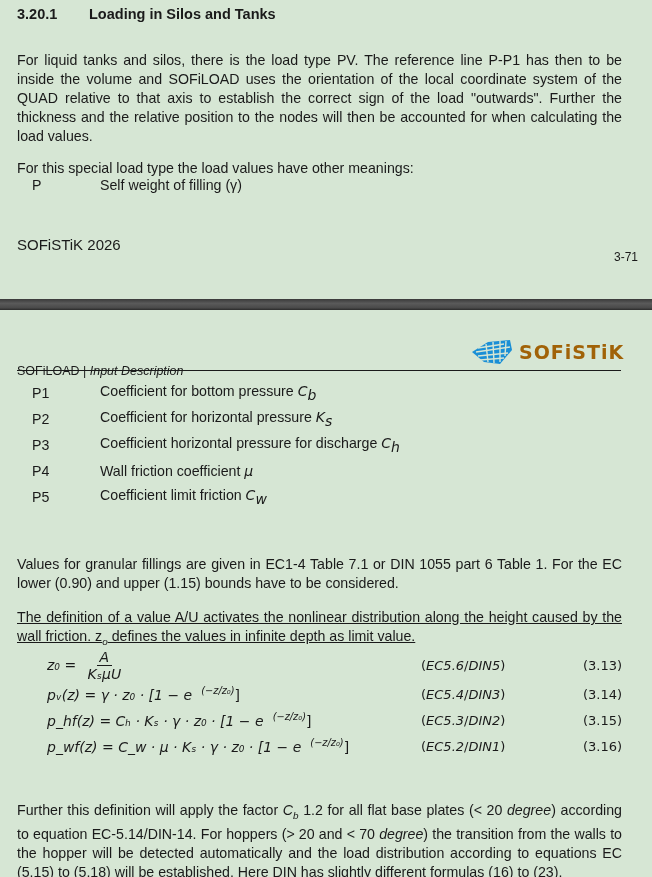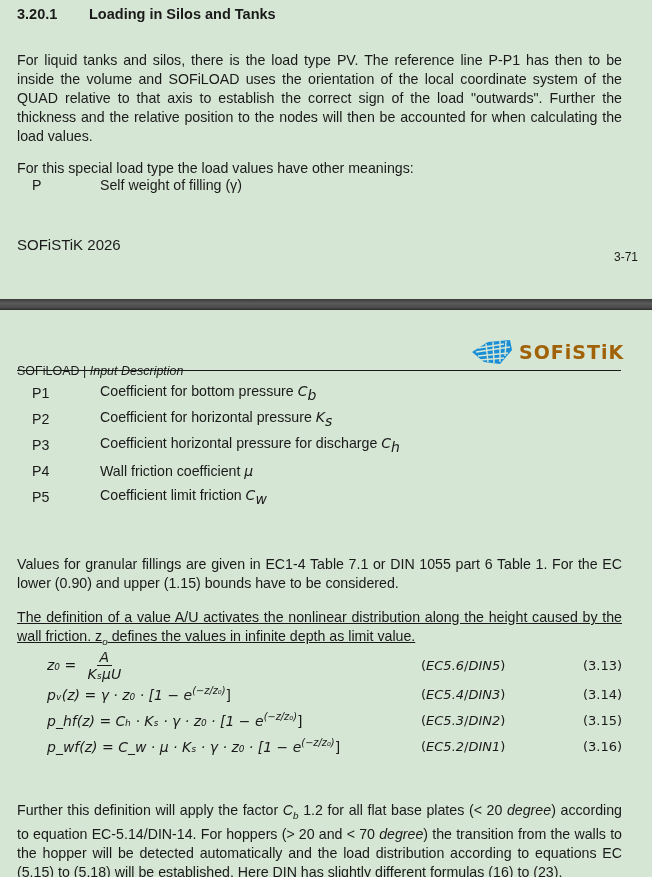--- a/index.html
+++ b/index.html
@@ -87,21 +87,21 @@
   .eq-row .ref i { font-style: italic; margin-top: 28px; }
   .eq-row .eqnum { flex: 1; text-align: right; font-family: "DejaVu Sans", sans-serif; font-size: 13px; }
   .frac {
     display: inline-flex; flex-direction: column; align-items: center;
     vertical-align: middle; margin-left: 4px;
   }
   .frac .num { border-bottom: 1px solid #1a1a1a; padding: 0 3px; font-style: italic; }
   .frac .den { padding: 0 3px; font-style: italic; }
   .para.p5 { top: 785px; }
   sub { font-size: 70%; }
-  sup { font-size: 70%; }
+  sup { font-size: 70%; margin-left: 9px; }
 </style>
 </head>
 <body>
 
 <div class="abs section-heading">
   <span class="num">3.20.1</span>
   <span>Loading in Silos and Tanks</span>
 </div>
 
 <div class="abs para p1">For liquid tanks and silos, there is the load type PV. The reference line P-P1 has then to be inside the volume and SOFiLOAD uses the orientation of the local coordinate system of the QUAD relative to that axis to establish the correct sign of the load "outwards".  Further the thickness and the relative position to the nodes will then be accounted for when calculating the load values.</div>

